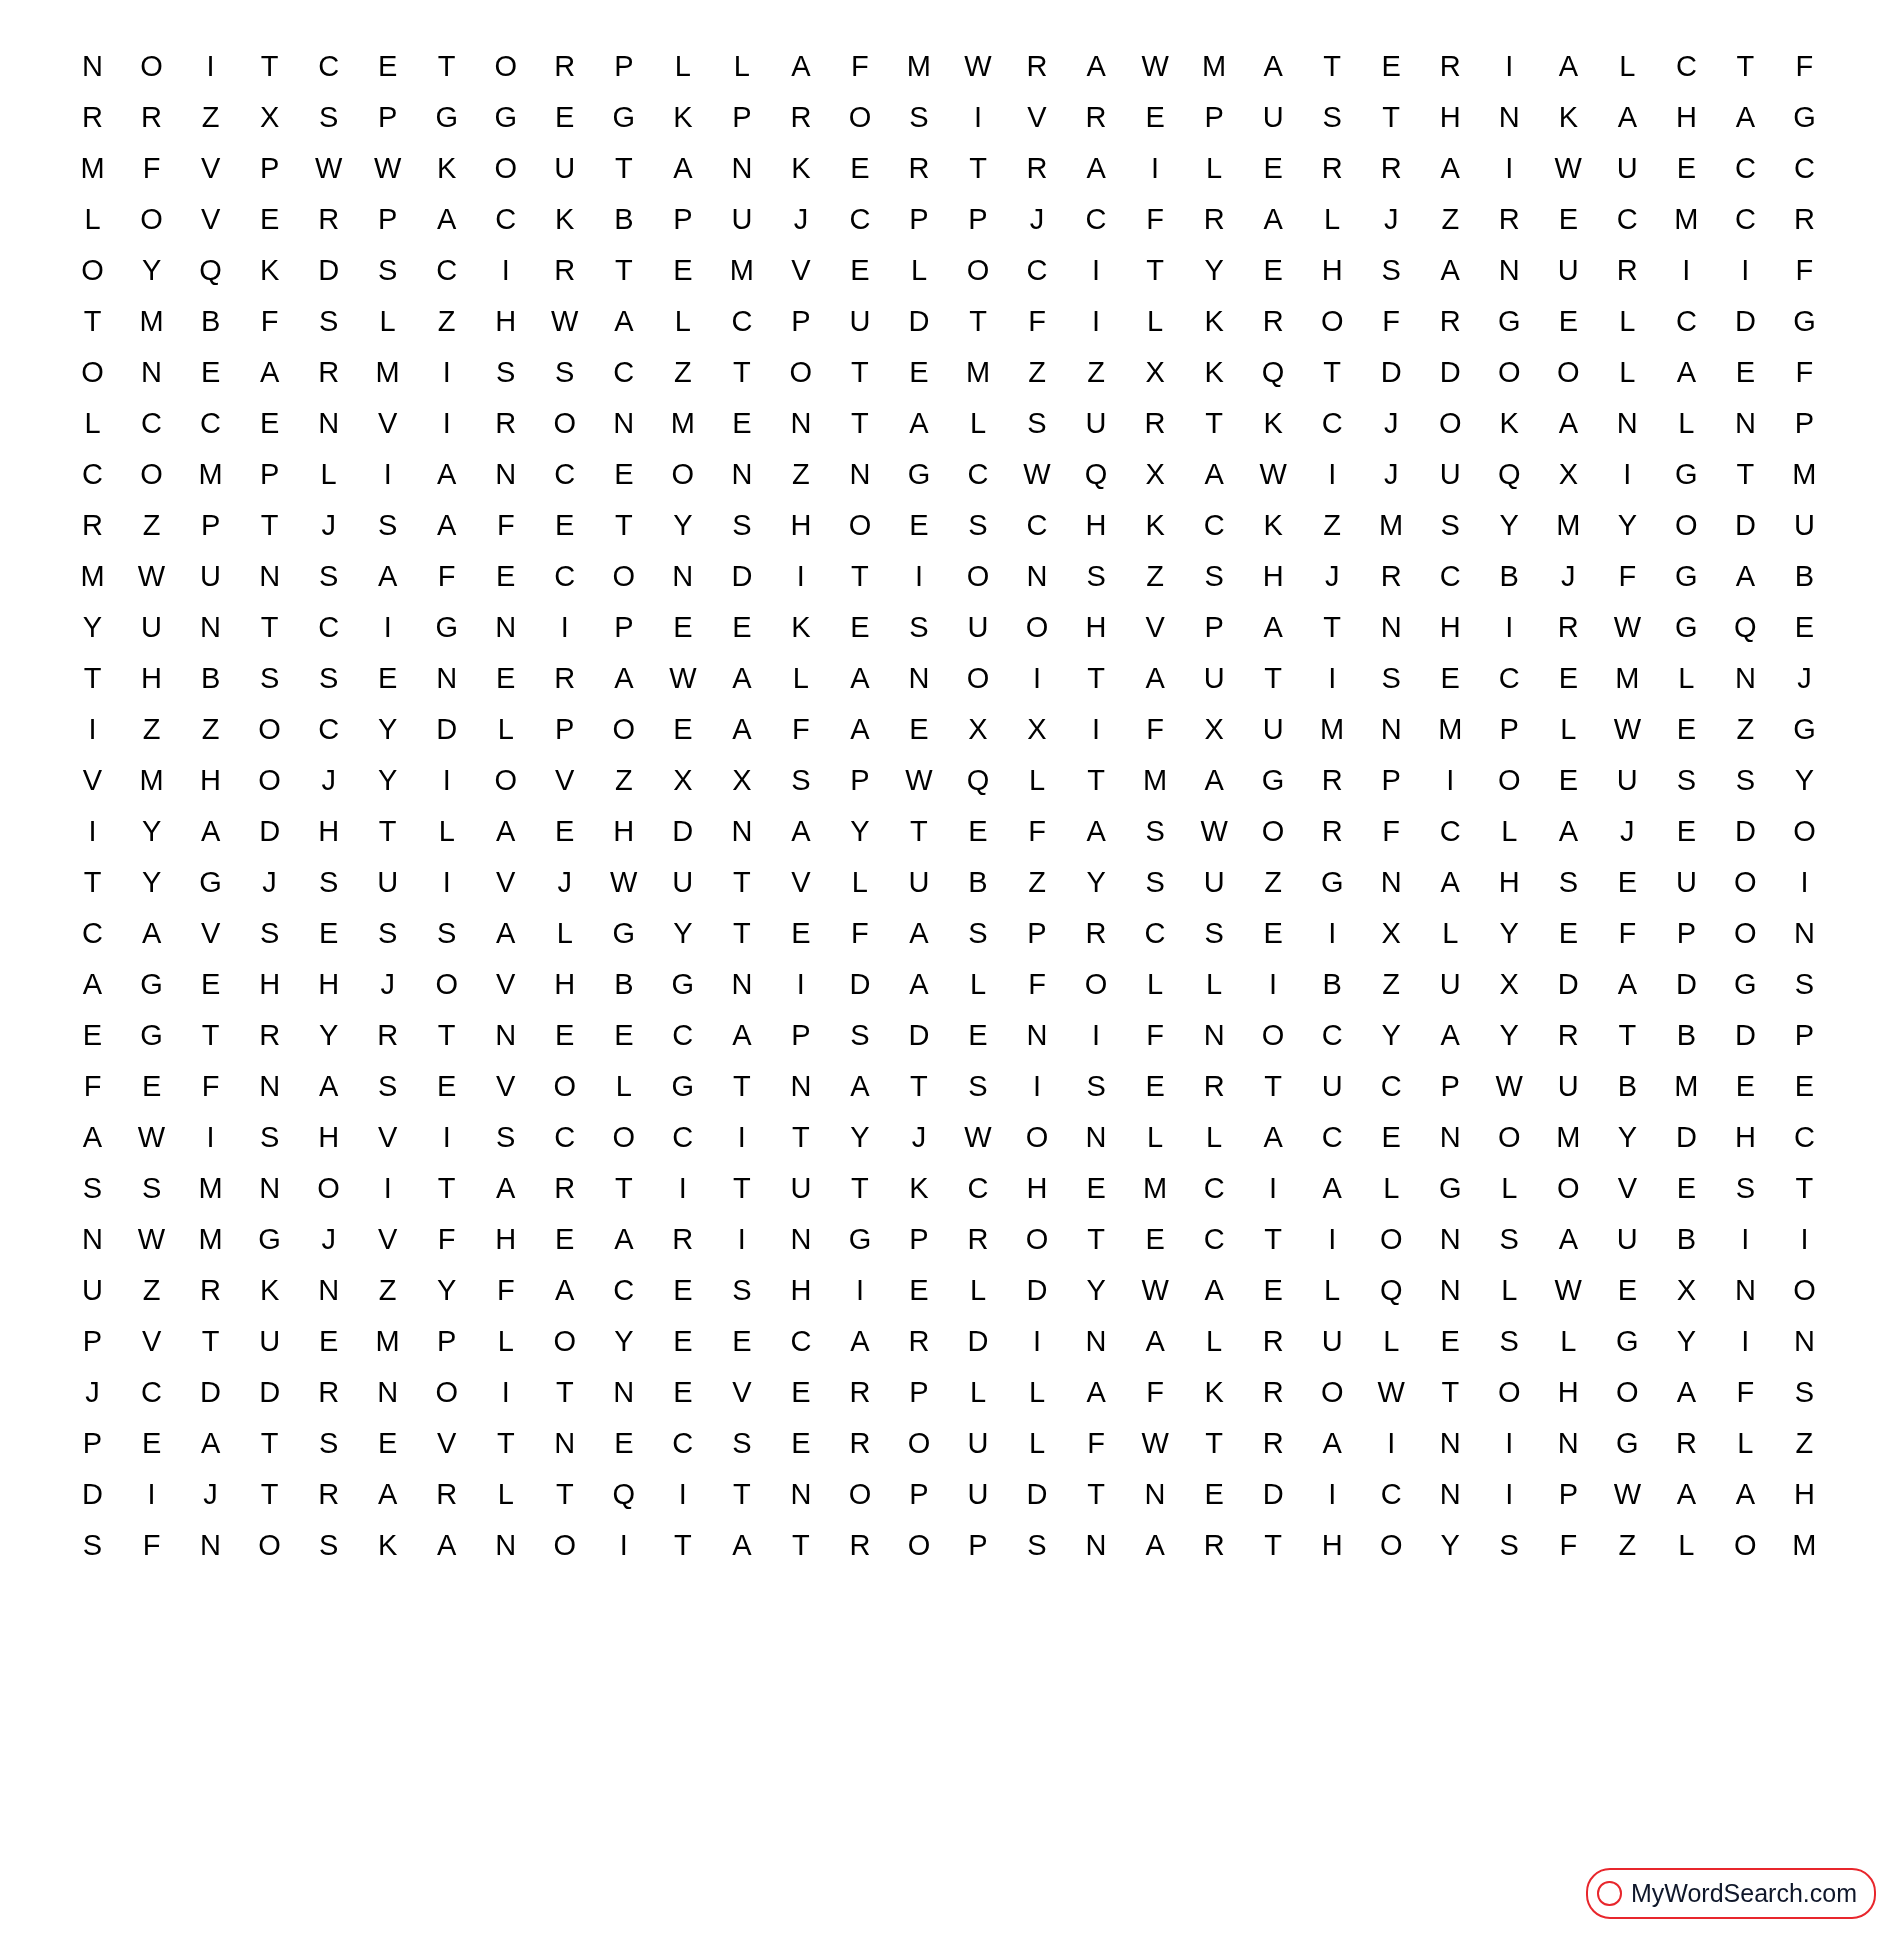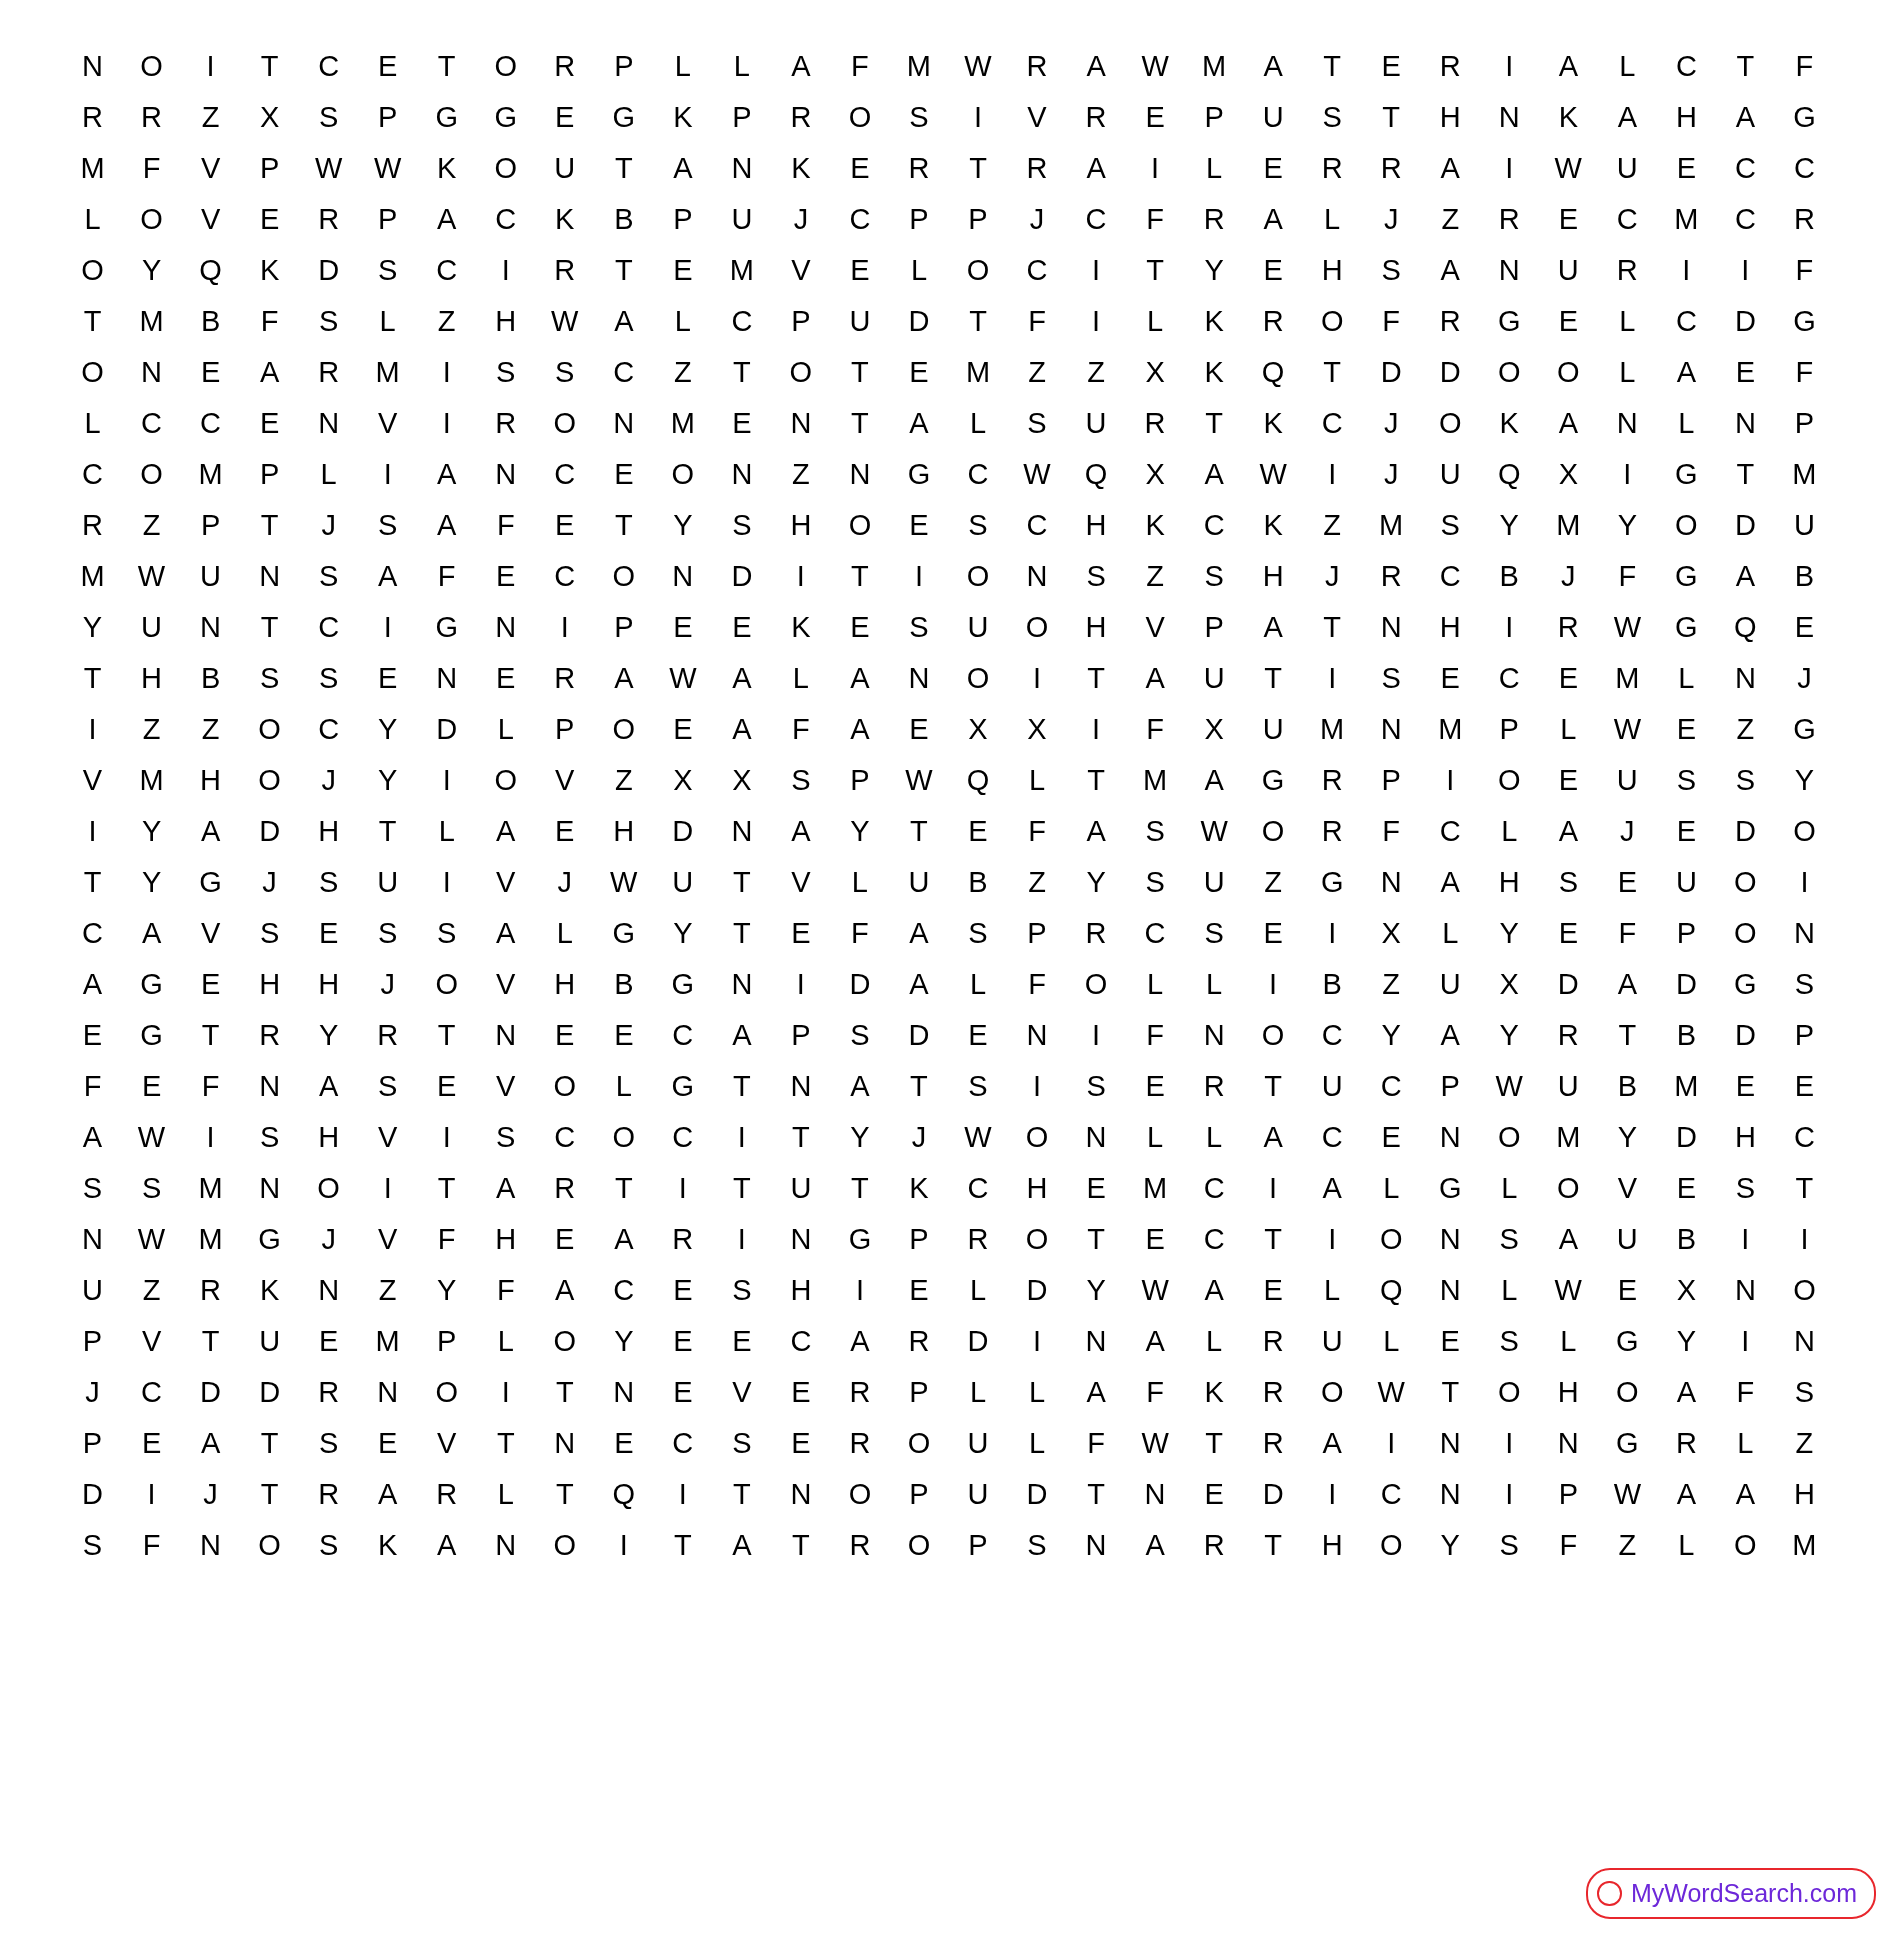--- a/index.html
+++ b/index.html
@@ -63,21 +63,21 @@
     width: 20.5px;
     height: 20.5px;
     border-radius: 50%;
     border: 2.8px solid #e8262c;
     margin-right: 9.3px;
     flex: 0 0 auto;
     background: #ffffff;
   }
   #logo .logo-text {
     font-size: 25px;
-    color: #6d28d9;
+    color: #0f172a;
     font-family: "Liberation Sans", sans-serif;
     white-space: nowrap;
     font-weight: 400;
   }
 </style>
 </head>
 <body>
 
 <div id="puzzle-wrap">
   <div id="grid">

